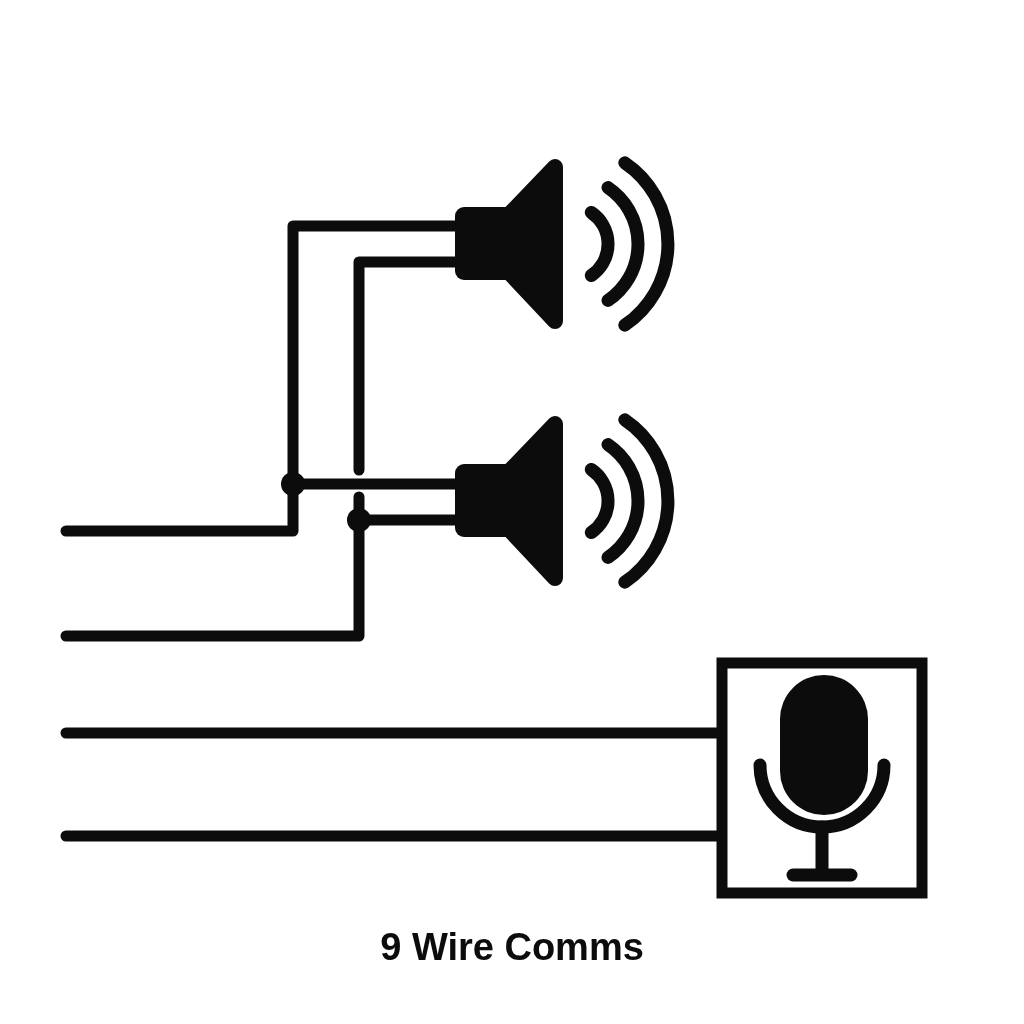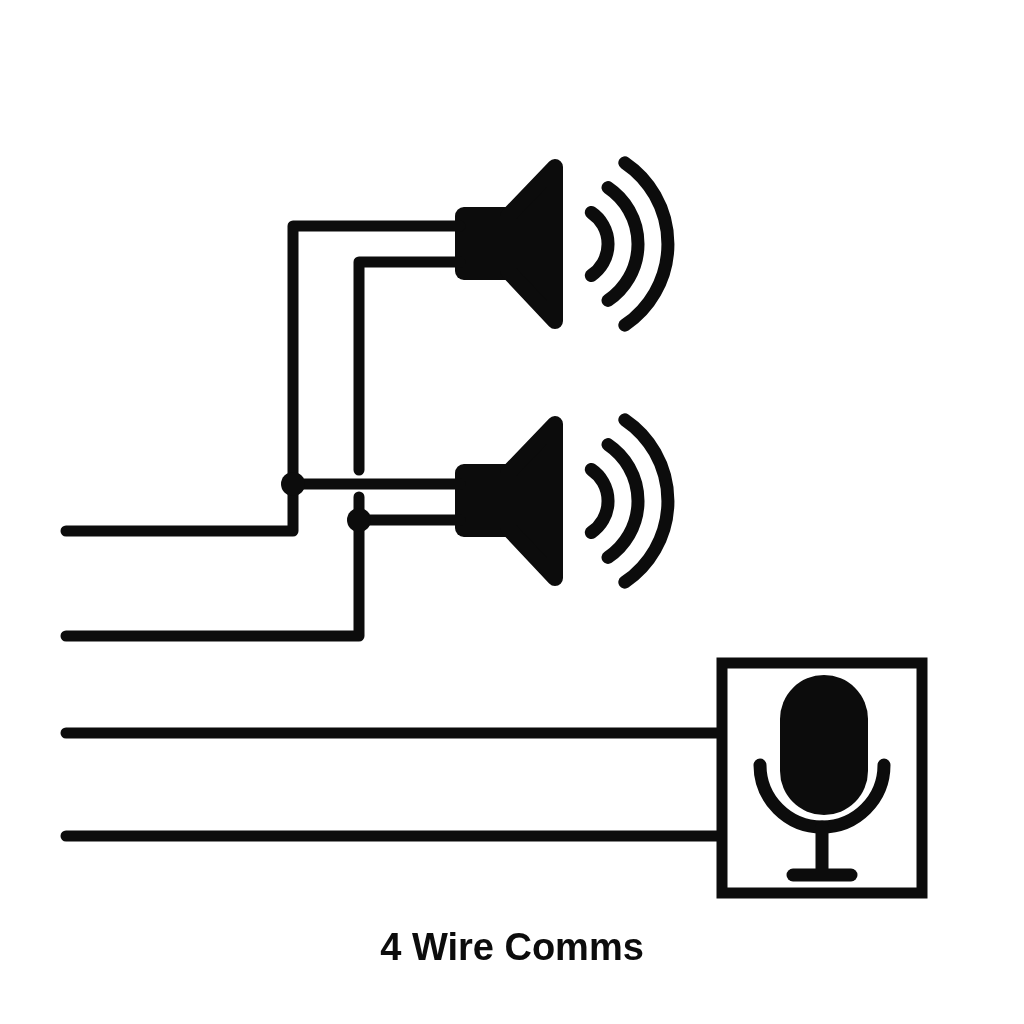--- a/index.html
+++ b/index.html
@@ -106,14 +106,14 @@
       <rect x="722" y="663" width="200" height="230" class="mic-box"></rect>
       <g>
         <rect x="780" y="675" width="88" height="140" rx="44" class="ink-fill"></rect>
         <path class="mic-stroke" d="M 760 765 A 62 62 0 0 0 884 765"></path>
         <path class="mic-stroke" d="M 822 827 L 822 872"></path>
         <path class="mic-stroke" d="M 793 875 L 851 875"></path>
       </g>
     </g>
   </svg>
 
-  <div class="caption">4 Wire Comms</div>
+  <div class="caption">9 Wire Comms</div>
 </div>
 
 </body></html>

